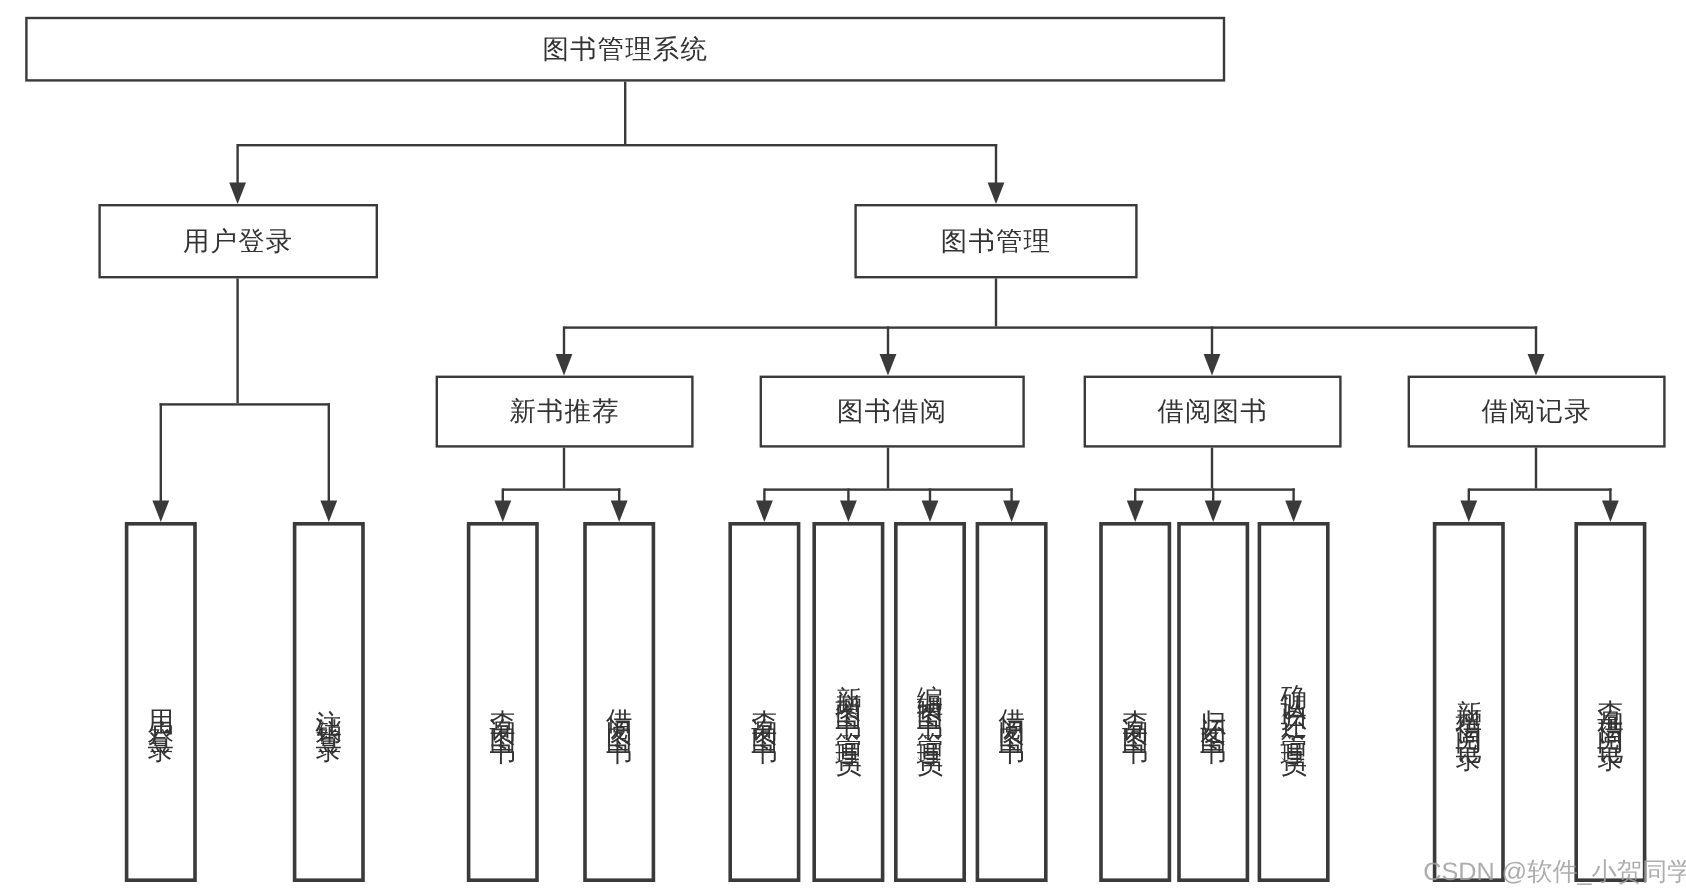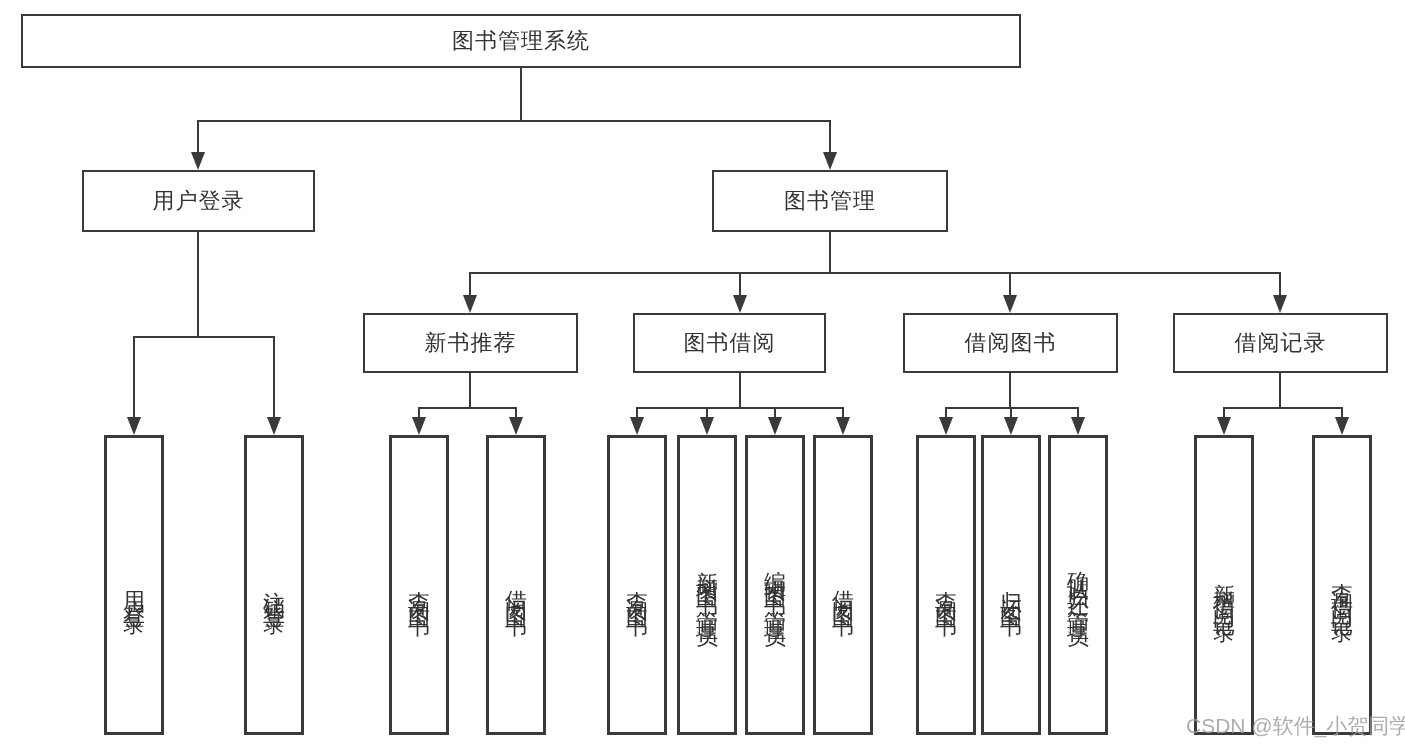--- a/index.html
+++ b/index.html
@@ -70,21 +70,21 @@
   <div class="box" style="left:82px;top:170px;width:233px;height:62px;">
     <span>用户登录</span>
   </div>
   <div class="box" style="left:712px;top:170px;width:236px;height:62px;">
     <span>图书管理</span>
   </div>
 
   <div class="box" style="left:363px;top:313px;width:215px;height:60px;">
     <span>新书推荐</span>
   </div>
-  <div class="box" style="left:633px;top:313px;width:193px;height:60px;align-items:center;">
+  <div class="box" style="left:633px;top:313px;width:221px;height:60px;align-items:center;">
     <span>图书借阅</span>
   </div>
   <div class="box" style="left:903px;top:313px;width:215px;height:60px;">
     <span>借阅图书</span>
   </div>
   <div class="box" style="left:1173px;top:313px;width:215px;height:60px;">
     <span>借阅记录</span>
   </div>
 
   <div class="box leaf" style="left:104px;">

